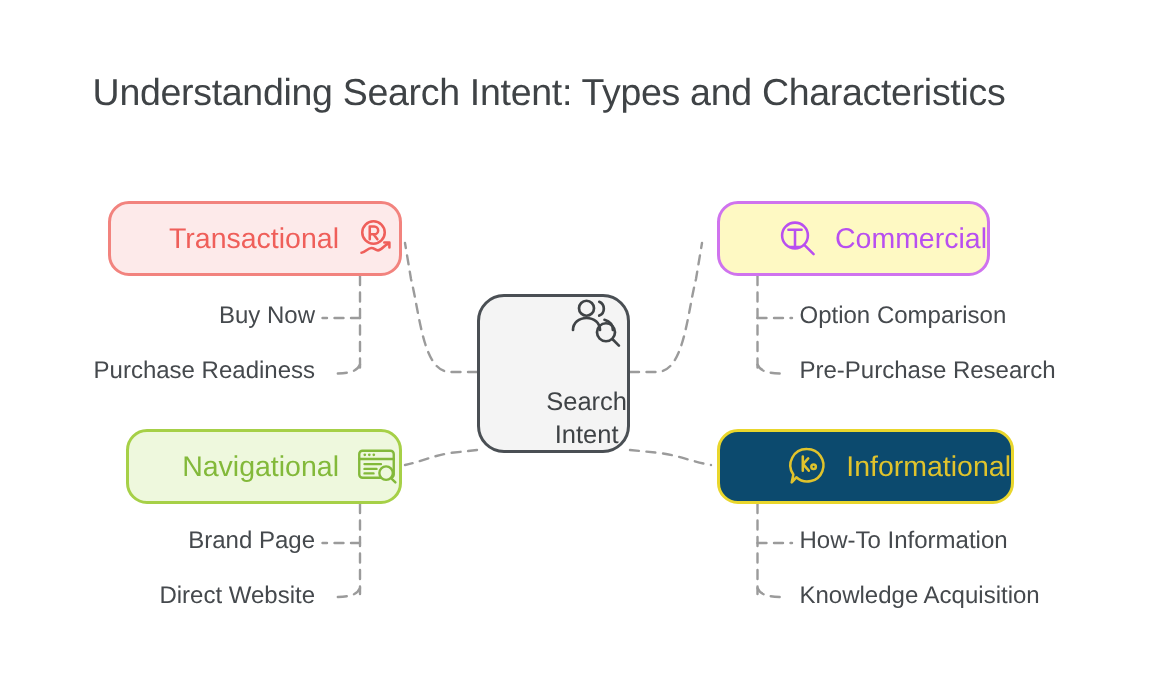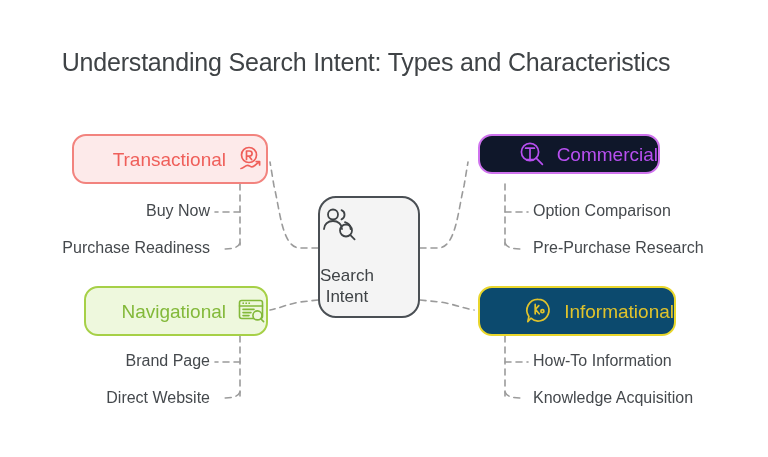--- a/index.html
+++ b/index.html
@@ -34,43 +34,43 @@
     gap:10px;
     font-size:19px;
     white-space:nowrap;
   }
   .node .nlabel{line-height:1;}
   .node .nicon{display:flex;align-items:center;justify-content:center;}
 
   
   .center-node{
     position:absolute;
-    left:318px;top:196px;width:102px;height:122px;
+    left:318px;top:196px;width:102px;height:106px;
     box-sizing:border-box;
     background:#f4f4f4;
     border:2.5px solid #4a4f54;
     border-radius:18px;
     display:flex;
     flex-direction:column;
-    align-items:flex-start;
+    align-items:flex-end;
     justify-content:center;
     gap:20px;
   }
   .center-node .ctext{
     font-size:17px;color:#3f4346;line-height:1.25;text-align:center;
   }
 
   
   .n-transactional{
     left:72px;top:134px;width:196px;height:50px;
     background:#fdeaea;border-color:#f2837e;color:#ef5f5a;
   }
   .n-commercial{
-    left:478px;top:134px;width:182px;height:40px;
-    background:#0f172a;border-color:#cf73ee;color:#b84ff0;padding-left:20px;
+    left:478px;top:134px;width:182px;height:50px;
+    background:#fef9c3;border-color:#cf73ee;color:#b84ff0;padding-left:20px;
   }
   .n-navigational{
     left:84px;top:286px;width:184px;height:50px;
     background:#eef8dd;border-color:#a6d047;color:#83b93a;
   }
   .n-informational{
     left:478px;top:286px;width:198px;height:50px;
     background:#0c4a6e;border-color:#e9d62c;color:#e0c32c;
   }
 

